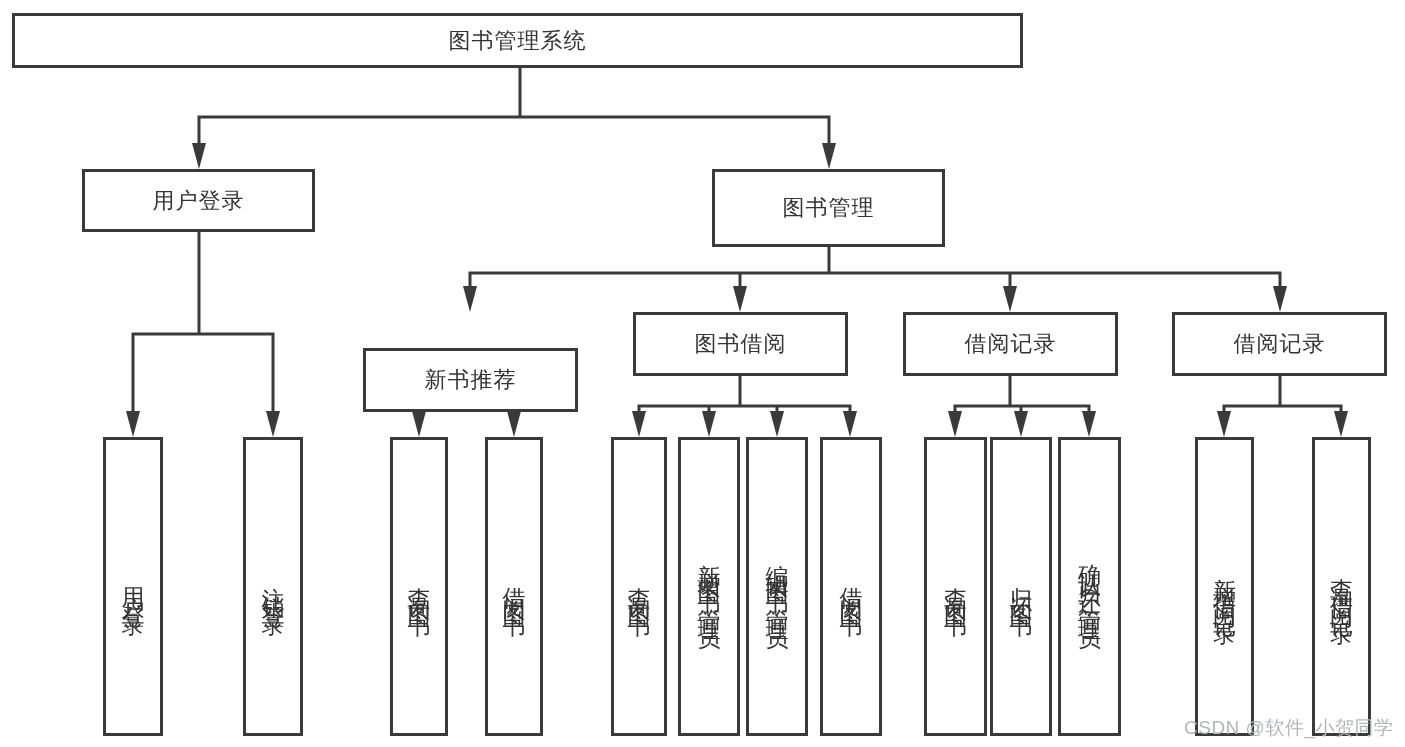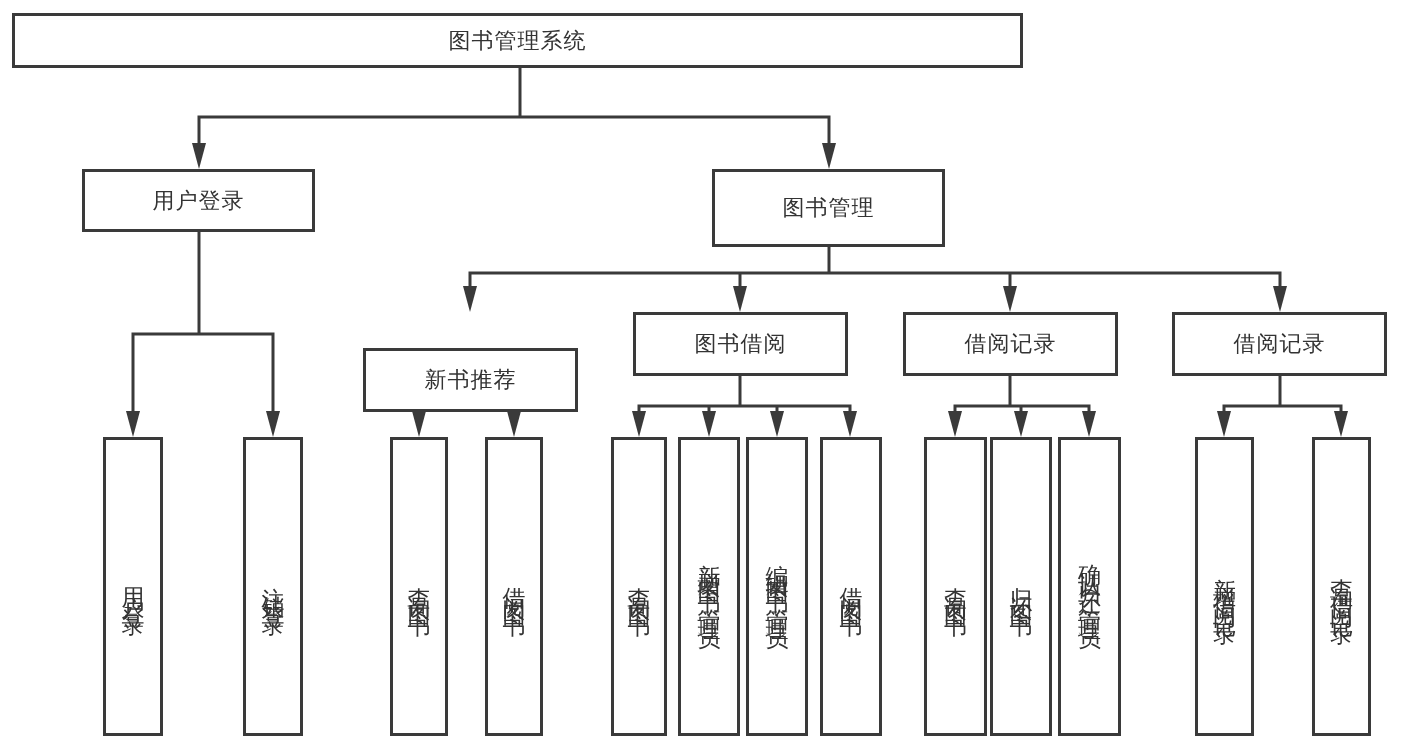--- a/index.html
+++ b/index.html
@@ -156,14 +156,15 @@
     <span>确认归还（管理员）</span>
   </div>
 
   <div id="l-addrec" class="box leaf v-box">
     <span>新增借阅记录</span>
   </div>
   <div id="l-qrec" class="box leaf v-box">
     <span>查询借阅记录</span>
   </div>
 
+  <div id="watermark">CSDN @软件_小贺同学</div>
 
 </div>
 
 </body></html>

